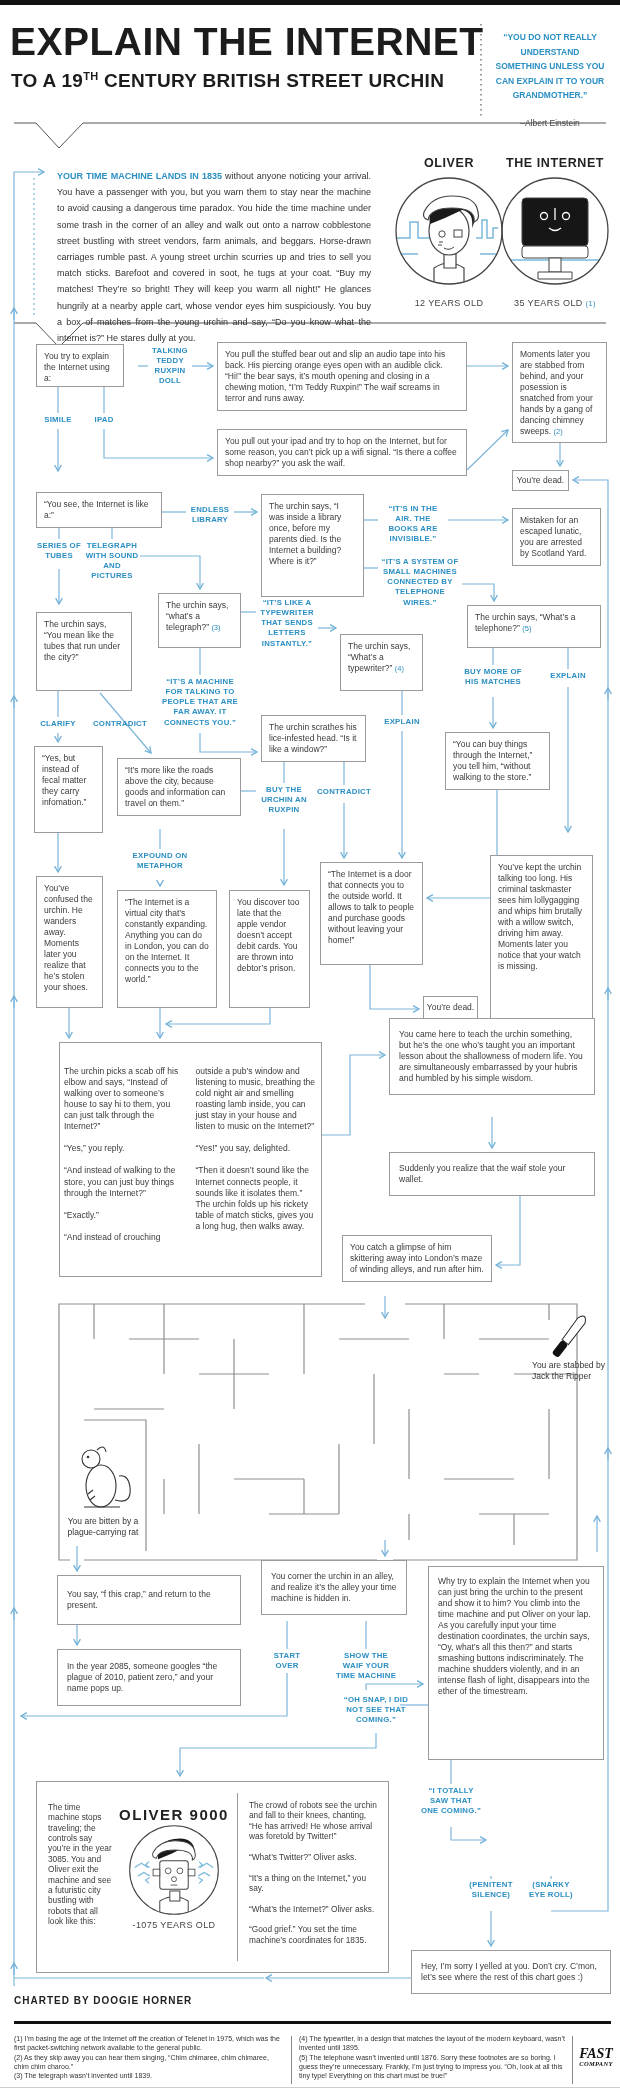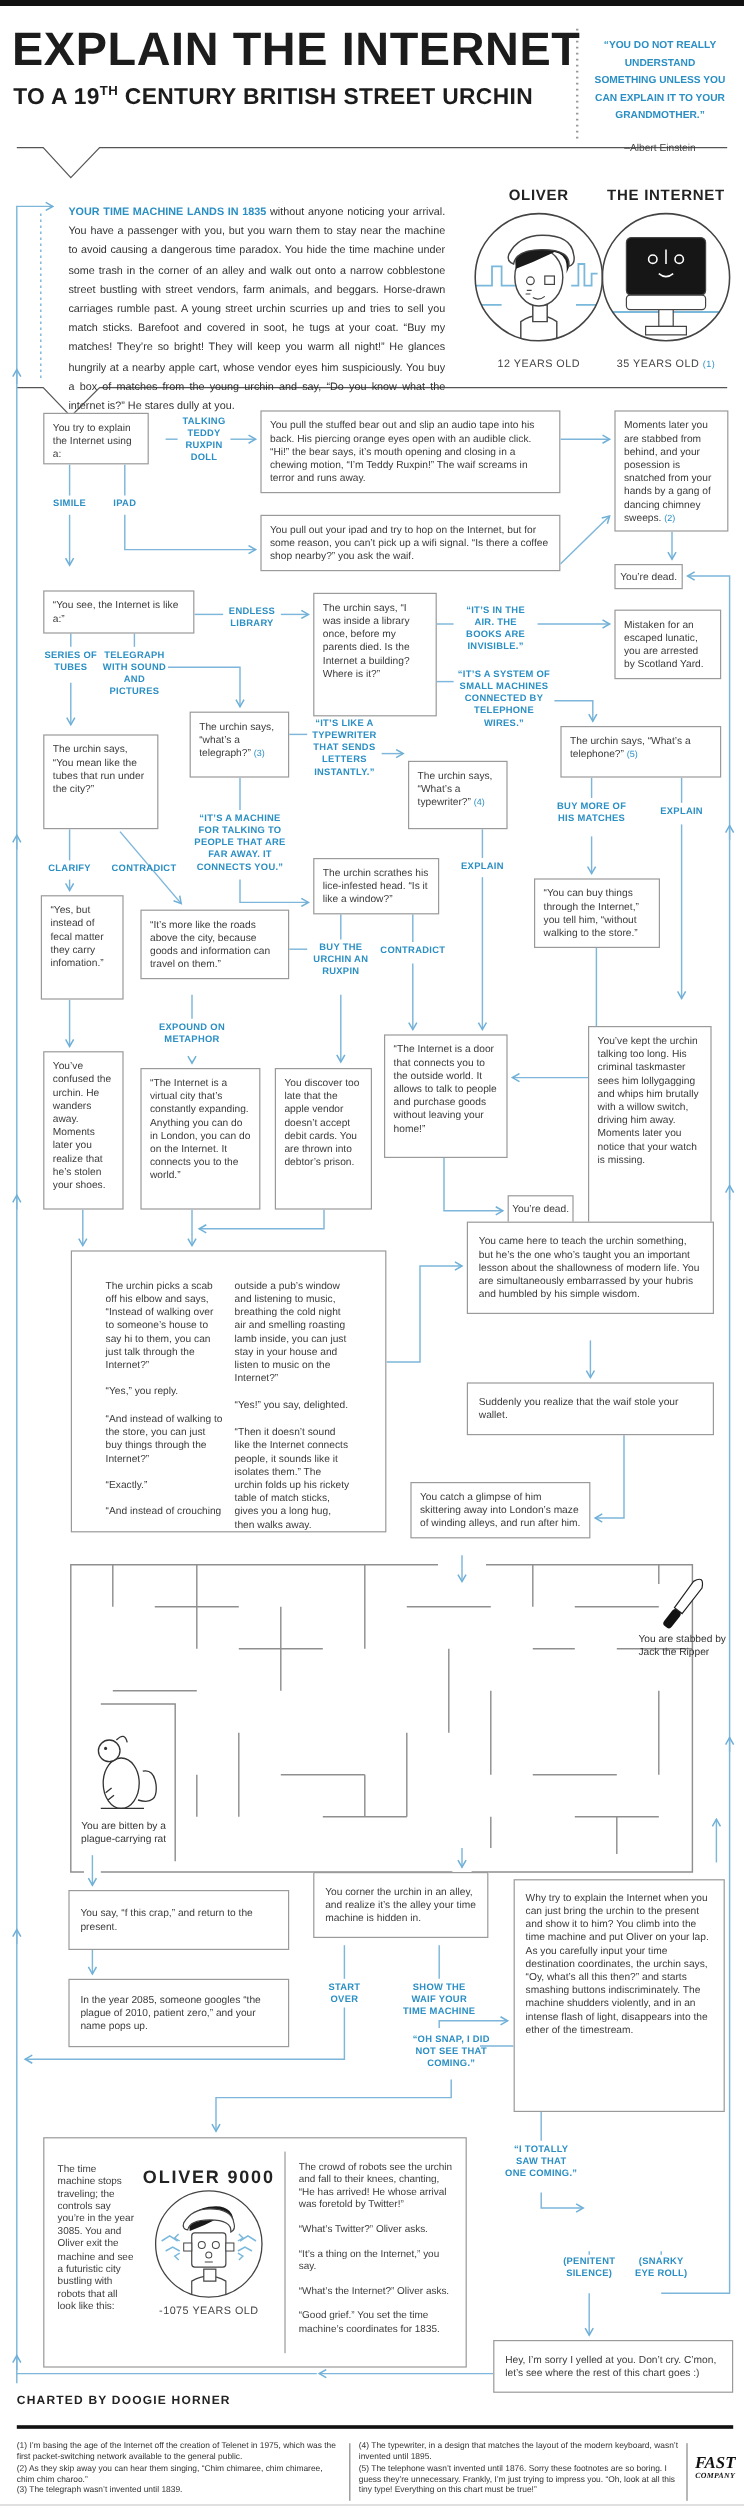--- a/index.html
+++ b/index.html
@@ -225,21 +225,21 @@
   <div class="box" style="left:261px;top:715px;width:105px;">The urchin scrathes his lice-infested head. “Is it like a window?”</div>
   <div class="box" style="left:445px;top:732px;width:105px;">“You can buy things through the Internet,” you tell him, “without walking to the store.”</div>
   <div class="box" style="left:34px;top:746px;width:69px;height:87px;">“Yes, but instead of fecal matter they carry infomation.”</div>
   <div class="box" style="left:117px;top:758px;width:124px;">“It’s more like the roads above the city, because goods and information can travel on them.”</div>
   <div class="box" style="left:490px;top:836px;width:103px;height:184px;margin-top:19px;">You’ve kept the urchin talking too long. His criminal taskmaster sees him lollygagging and whips him brutally with a willow switch, driving him away. Moments later you notice that your watch is missing.</div>
   <div class="box" style="left:36px;top:876px;width:67px;height:132px;">You’ve confused the urchin. He wanders away. Moments later you realize that he’s stolen your shoes.</div>
   <div class="box" style="left:117px;top:890px;width:100px;height:118px;">“The Internet is a virtual city that’s constantly expanding. Anything you can do in London, you can do on the Internet. It connects you to the world.”</div>
   <div class="box" style="left:320px;top:862px;width:103px;height:103px;">“The Internet is a door that connects you to the outside world. It allows to talk to people and purchase goods without leaving your home!”</div>
   <div class="box" style="left:229px;top:890px;width:81px;height:118px;">You discover too late that the apple vendor doesn’t accept debit cards. You are thrown into debtor’s prison.</div>
   <div class="box dead" style="left:423px;top:996px;width:55px;height:24px;">You’re dead.</div>
-  <div class="box" style="left:59px;top:1042px;width:263px;height:235px;padding:12px 28px;">
+  <div class="box" style="left:59px;top:1042px;width:263px;height:235px;padding:12px 4px;">
     <div class="colwrap">
       <div>The urchin picks a scab off his elbow and says, “Instead of walking over to someone’s house to say hi to them, you can just talk through the Internet?”
 
 “Yes,” you reply.
 
 “And instead of walking to the store, you can just buy things through the Internet?”
 
 “Exactly.”
 
 “And instead of crouching</div>

